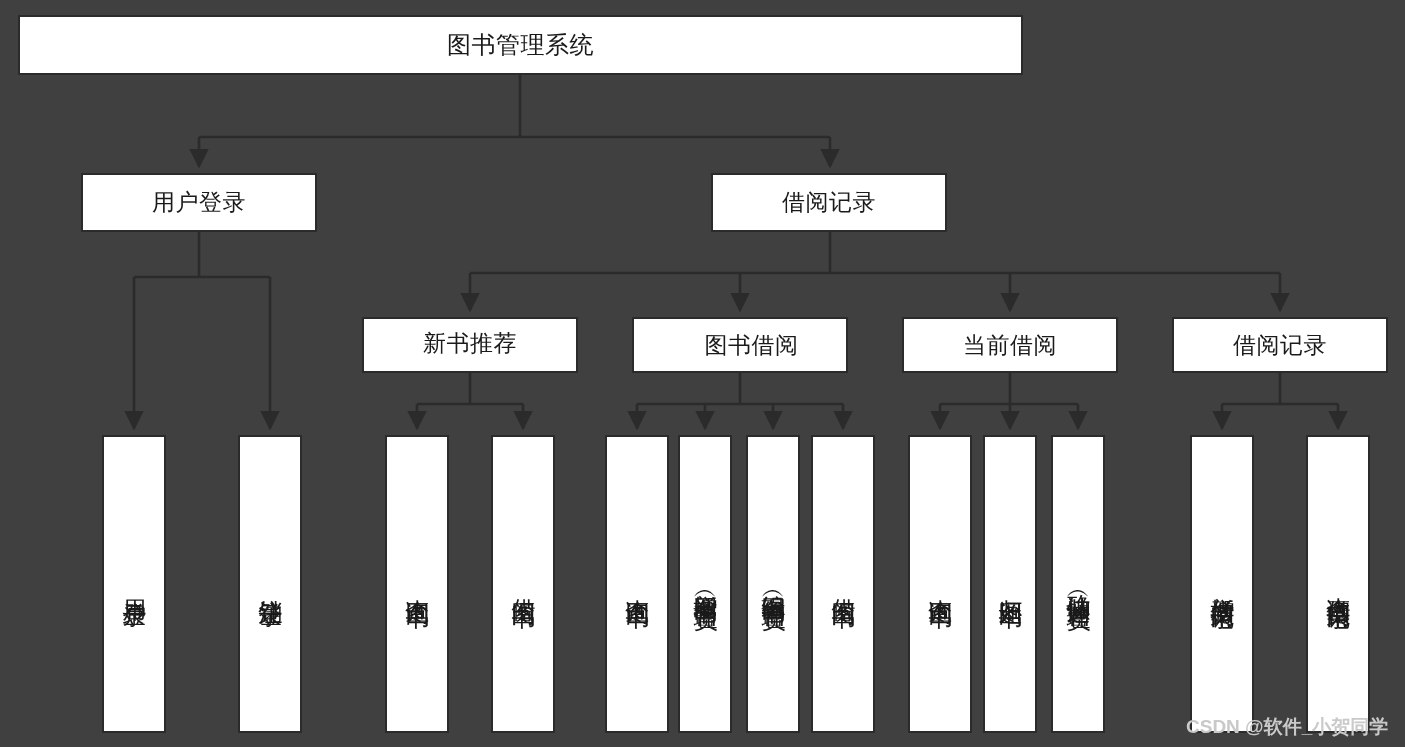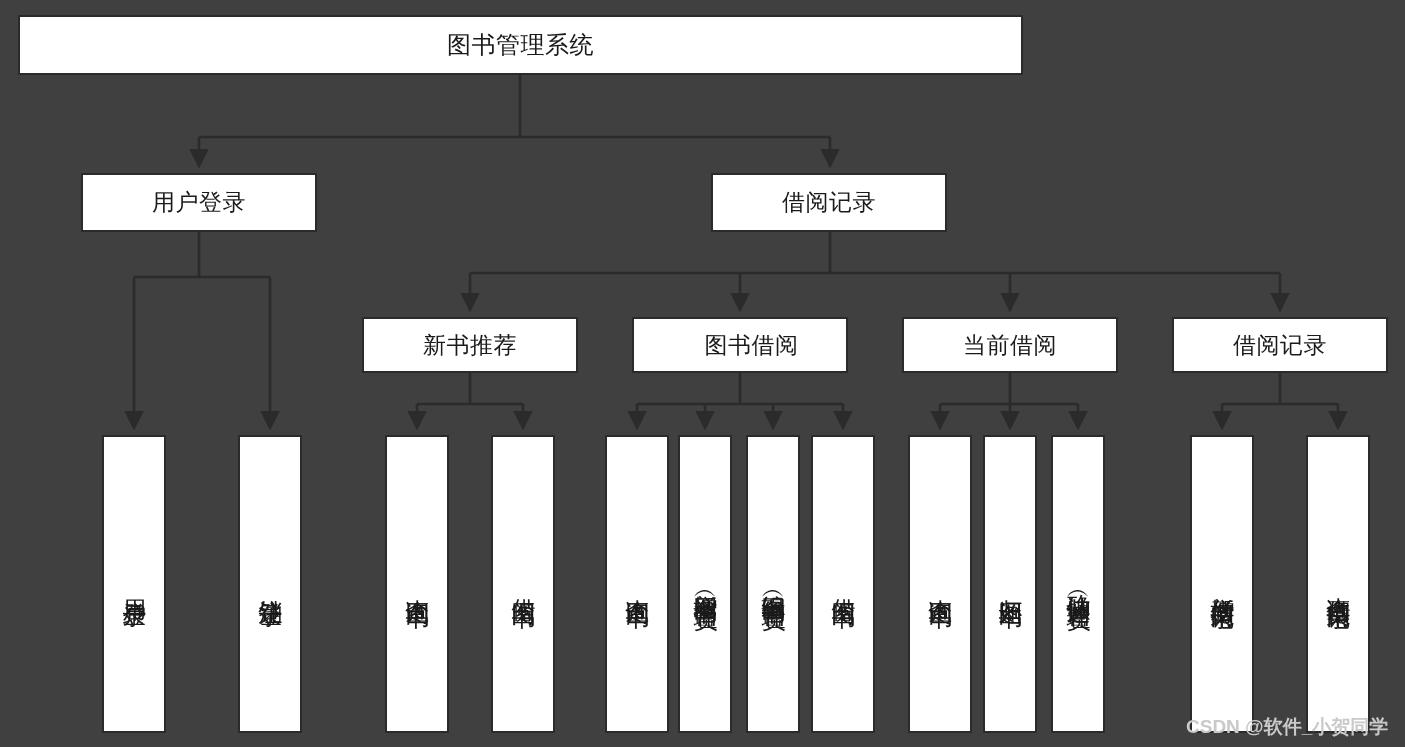--- a/index.html
+++ b/index.html
@@ -133,21 +133,21 @@
     <span class="label">图书管理系统</span>
   </div>
 
   <div class="node horiz" style="left:81px; top:173px; width:236px; height:59px;">
     <span class="label">用户登录</span>
   </div>
   <div class="node horiz" style="left:711px; top:173px; width:236px; height:59px;">
     <span class="label">借阅记录</span>
   </div>
 
-  <div class="node horiz" style="left:362px; top:317px; width:216px; height:56px;">
+  <div class="node horiz" style="left:362px; top:317px; width:216px; height:56px;font-family:Liberation Mono, monospace;">
     <span class="label">新书推荐</span>
   </div>
   <div class="node horiz" style="left:632px; top:317px; width:216px; height:56px;padding-left:23px;">
     <span class="label">图书借阅</span>
   </div>
   <div class="node horiz" style="left:1172px; top:317px; width:216px; height:56px;">
     <span class="label">借阅记录</span>
   </div>
   <div class="node horiz" style="left:902px; top:317px; width:216px; height:56px;">
     <span class="label">当前借阅</span>

